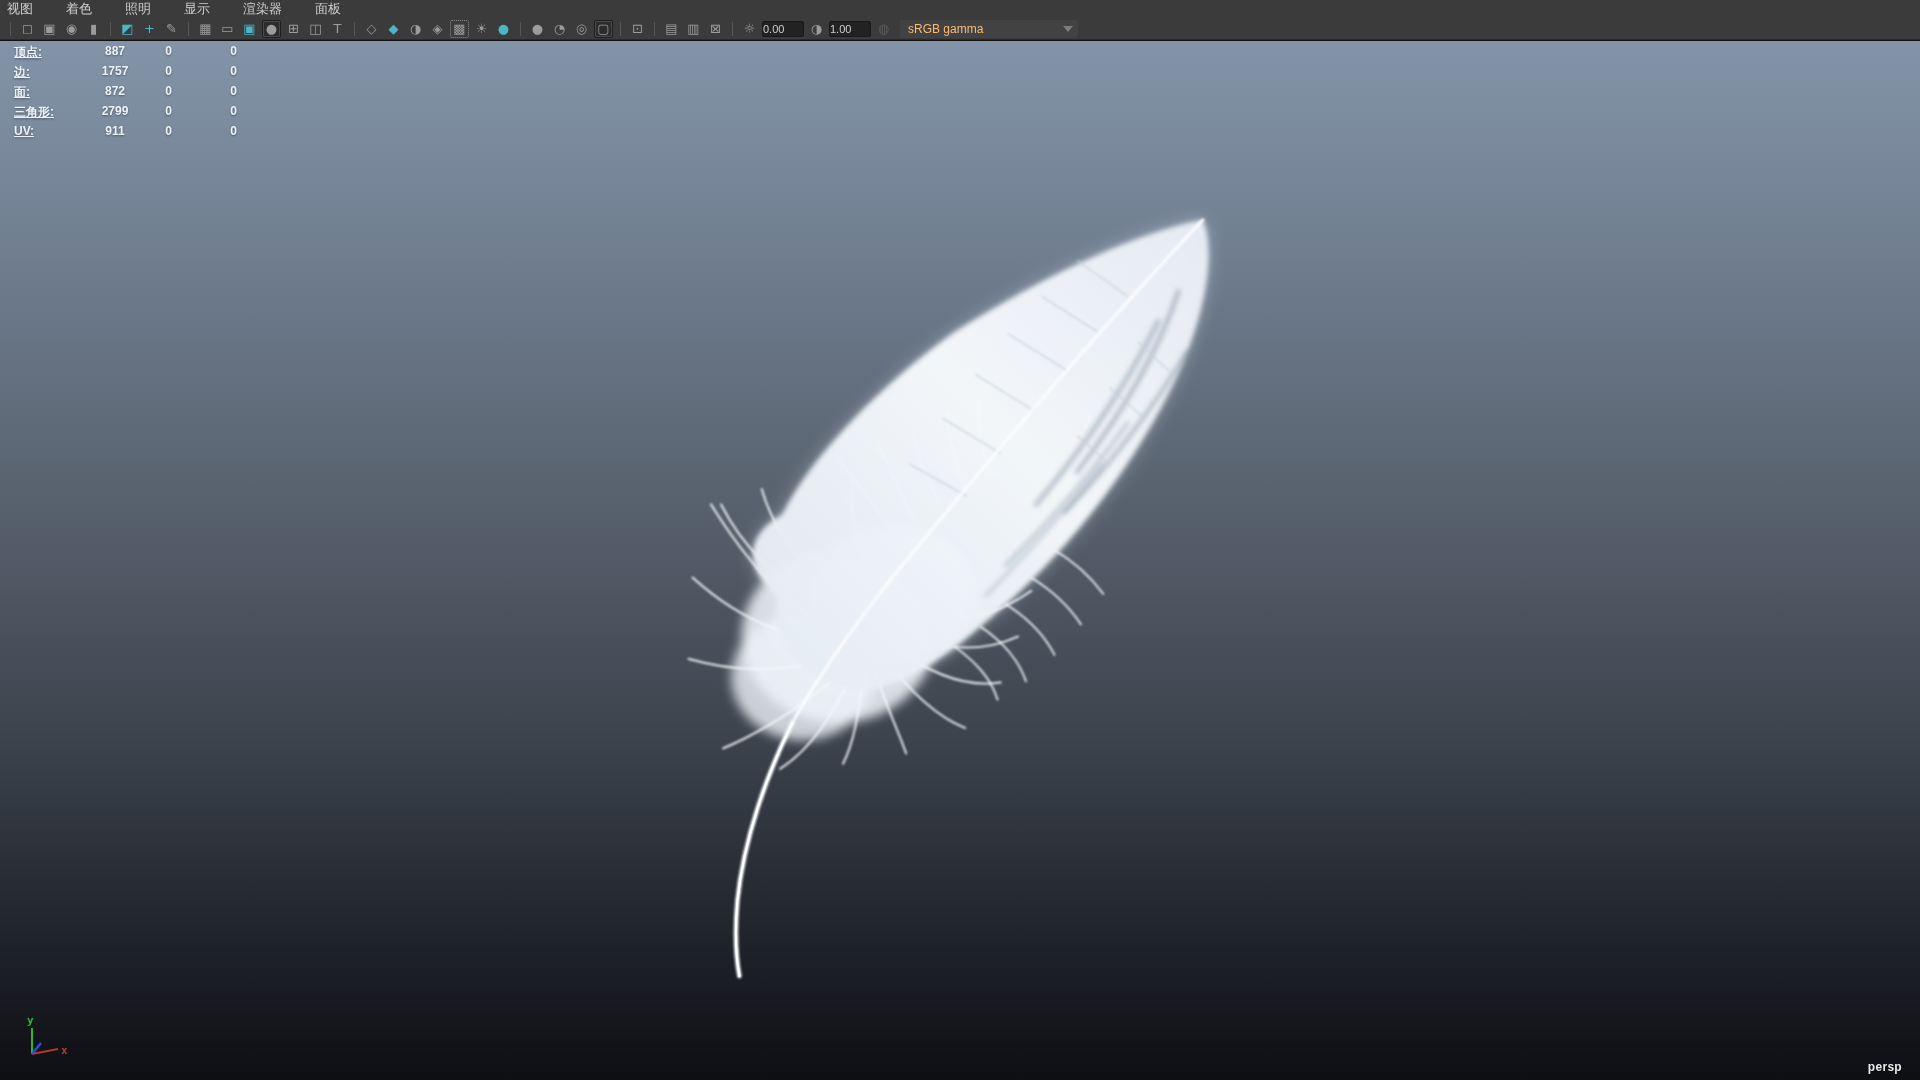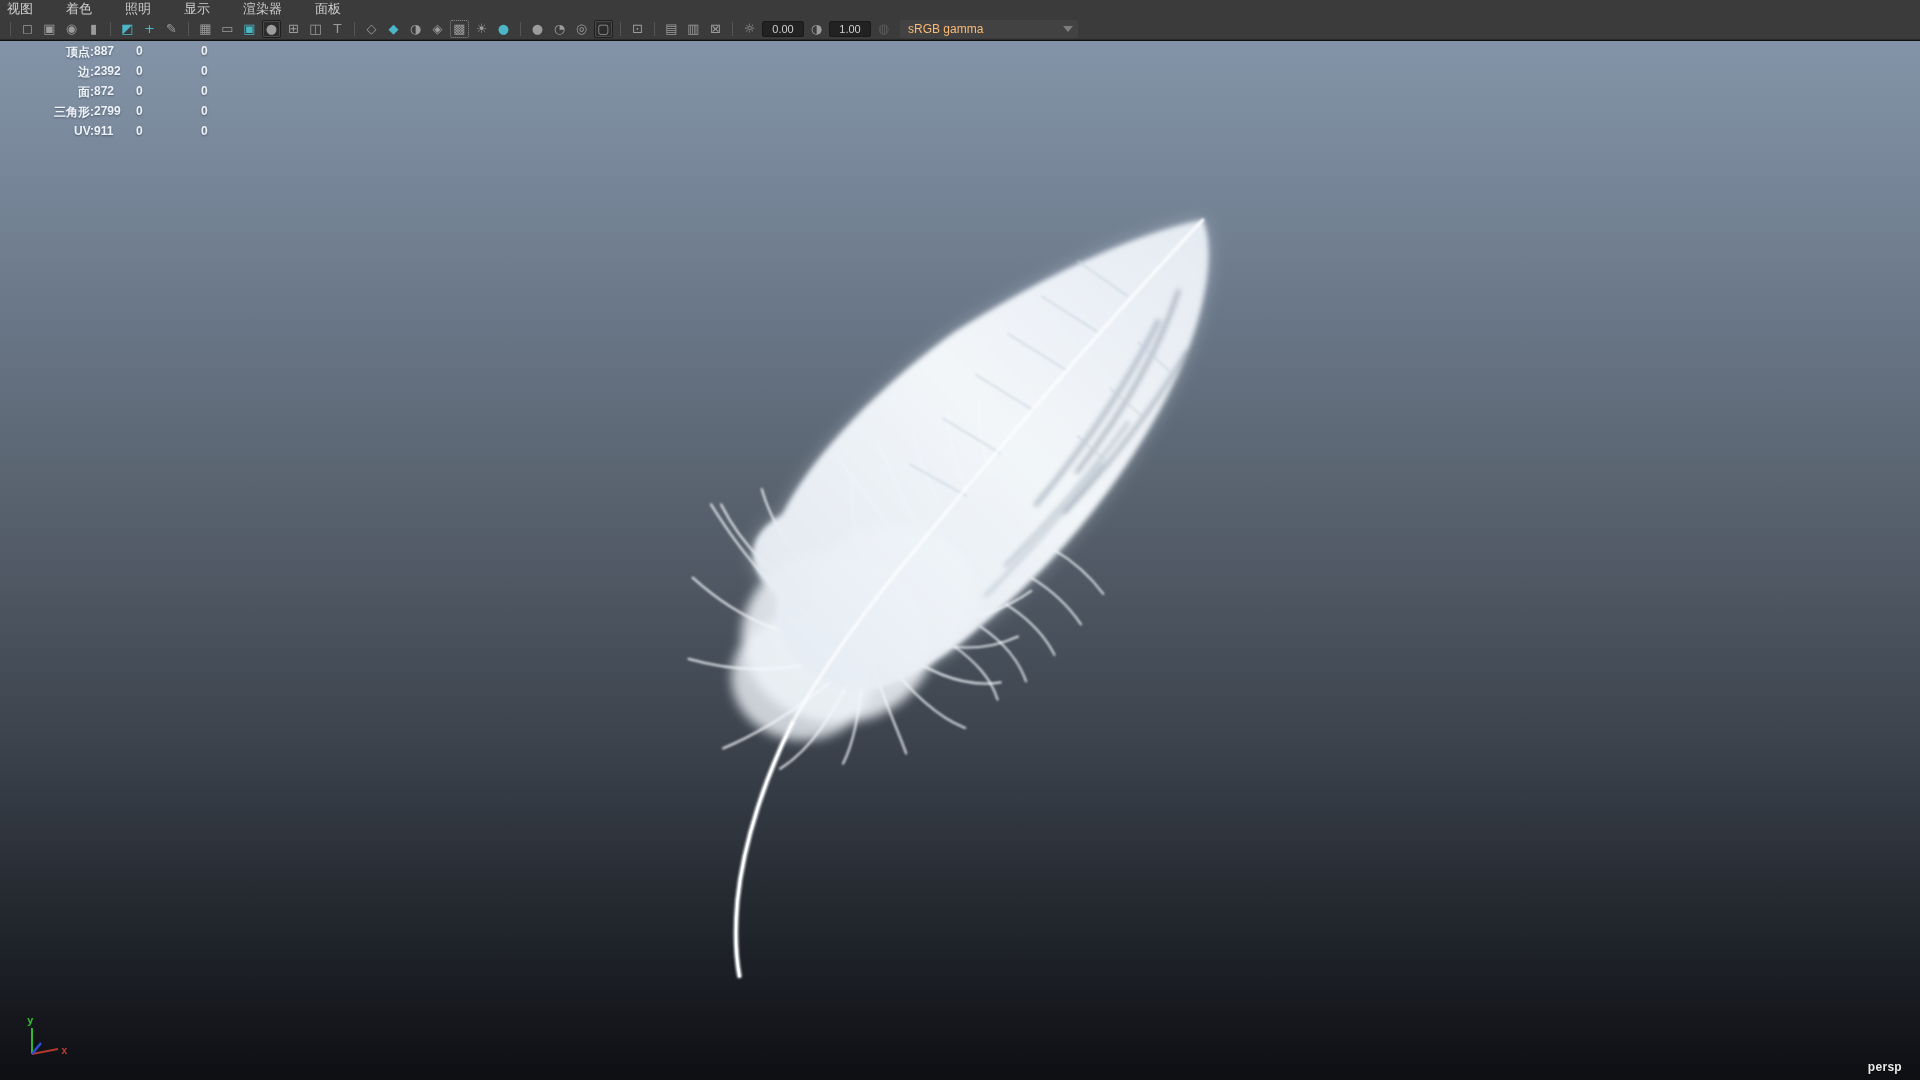--- a/index.html
+++ b/index.html
@@ -11,36 +11,36 @@
   .menubar { display:flex; align-items:center; height:18px; padding-left:7px; gap:33px; }
   .menu-item { color:#cfcfcf; font-size:13px; line-height:18px; cursor:default; }
   .toolbar { display:flex; align-items:center; height:22px; padding-left:6px; gap:3px; }
   .sep { width:1px; height:14px; background:#565656; margin:0 4px; flex:none; }
   .ticon { width:19px; height:18px; flex:none; display:flex; align-items:center; justify-content:center;
            color:#9c9c9c; font-size:13px; line-height:18px; border-radius:2px; cursor:default; font-family:"DejaVu Sans",sans-serif; }
   .ticon.teal { color:#4ab6c6; }
   .ticon.pressed { background:#2c2c2c; border:1px solid #1f1f1f; box-shadow:0 0 0 1px #4a4a4a inset; }
   .ticon.dotted { outline:1px dotted #8a8a8a; outline-offset:-1px; }
   .tfield { width:42px; height:16px; background:#222; border:1px solid #191919; border-radius:2px;
-            color:#cfcfcf; font-size:11px; text-align:center; line-height:14px; }
+            color:#cfcfcf; font-size:11px; text-align:left; line-height:14px; }
   .tdrop { width:178px; height:18px; background:#424242; border-radius:2px; margin-left:4px;
            display:flex; align-items:center; justify-content:space-between; padding:0 5px 0 8px; }
   .tdrop-label { color:#fdba74; font-size:12px; }
   .drop-arrow { width:0; height:0; border-left:5px solid transparent; border-right:5px solid transparent; border-top:6px solid #7d7d7d; }
   .dim { color:#5e5e5e; }
 
   
   .viewport { position:absolute; left:0; top:41px; width:1920px; height:1039px;
     background:linear-gradient(180deg,#8494a8 0%, #707e90 20%, #57616d 45%, #3b424c 68%, #20242b 86%, #121318 97%, #0e0f13 100%); }
 
   
   .hud { position:absolute; left:14px; top:3px; display:grid; grid-template-columns:80px 42px 65px 65px; grid-auto-rows:20px;
          font-size:12px; font-weight:bold; color:#eef3f8; text-shadow:0 1px 2px rgba(20,30,45,.45); }
-  .hud .hl { text-align:right; }
-  .hud .hv { text-align:left; }
+  .hud .hl { text-align:left;text-decoration:underline; }
+  .hud .hv { text-align:center; }
 
   
   .feather { position:absolute; left:650px; top:150px; width:620px; height:820px; }
 
   
   .axis { position:absolute; left:14px; bottom:14px; width:60px; height:52px; }
   .axis text { font-size:11px; font-weight:bold; font-family:"DejaVu Sans Mono",monospace; }
 
   
   .persp { position:absolute; left:0; right:18px; bottom:6px; text-align:right; color:#ececec;
@@ -110,21 +110,21 @@
 
 <div class="viewport">
 
   <div class="hud">
     <span class="hl">顶点:</span>
     <span class="hv">887</span>
     <span class="hv">0</span>
     <span class="hv">0</span>
 
     <span class="hl">边:</span>
-    <span class="hv">2392</span>
+    <span class="hv">1757</span>
     <span class="hv">0</span>
     <span class="hv">0</span>
 
     <span class="hl">面:</span>
     <span class="hv">872</span>
     <span class="hv">0</span>
     <span class="hv">0</span>
 
     <span class="hl">三角形:</span>
     <span class="hv">2799</span>

